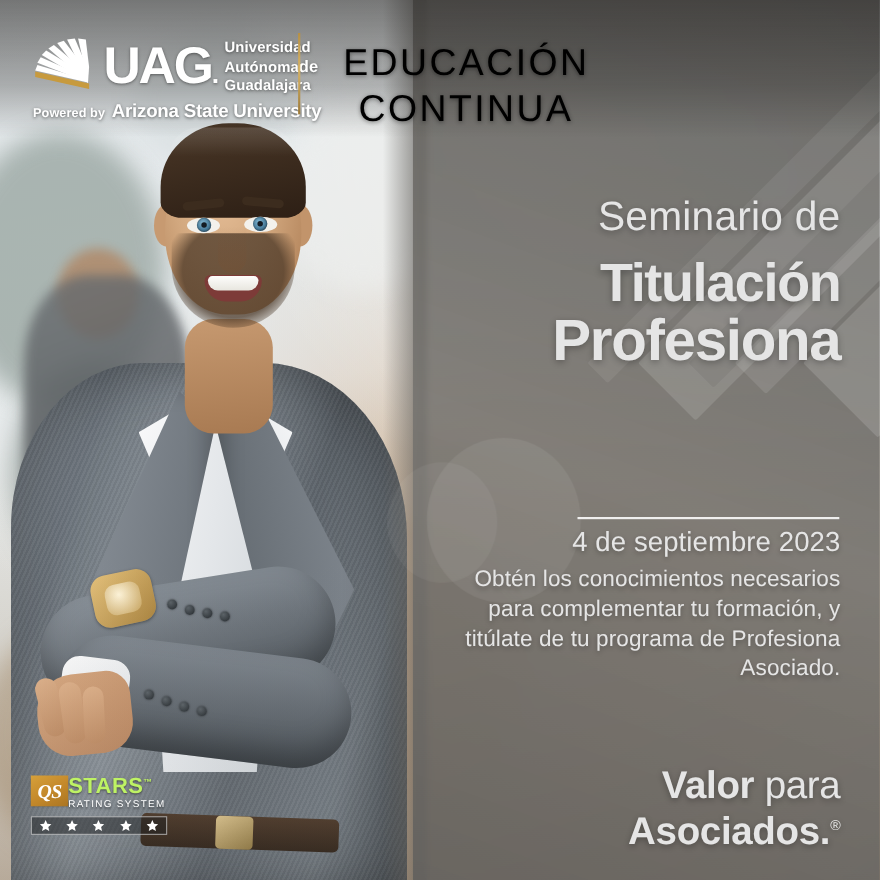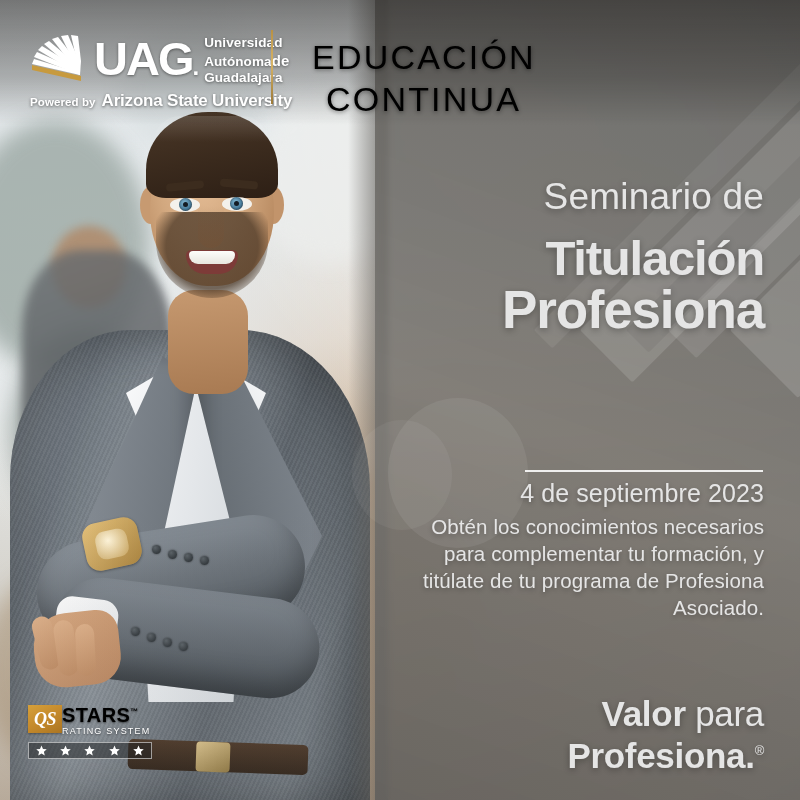--- a/index.html
+++ b/index.html
@@ -320,21 +320,21 @@
   .qs-box{
     width:34px; height:28px; flex:none;
     background:linear-gradient(150deg,#d6a03a 0%,#c4892b 52%,#ab7522 100%);
     color:#fff; font-size:18px; font-weight:bold; font-style:italic;
     display:flex; align-items:center; justify-content:center;
     letter-spacing:-.5px; font-family:"Liberation Serif", serif;
     box-shadow:0 1px 2px rgba(0,0,0,.35);
   }
   .qs-text{ padding-top:0px; }
   .qs-stars-word{
-    color:#000000; font-size:20px; font-weight:bold; letter-spacing:.4px; line-height:1;
+    color:#bef264; font-size:20px; font-weight:bold; letter-spacing:.4px; line-height:1;
     text-shadow:0 1px 2px rgba(0,0,0,.5);
   }
   .qs-tm{ font-size:8px; vertical-align:super; }
   .qs-rating{
     color:#fff; font-size:9px; letter-spacing:1.2px; line-height:1.1; margin-top:2px;
     text-shadow:0 1px 2px rgba(0,0,0,.5);
   }
   .qs-bar{
     margin-top:5px; height:17px; width:124px;
     background:rgba(30,32,34,.50);
@@ -468,21 +468,21 @@
       <span class="t3">Profesiona</span>
     </div>
 
     <div class="rule"></div>
     <div class="date">4 de septiembre 2023</div>
     <div class="desc">Obtén los conocimientos necesarios para complementar tu formación, y titúlate de tu programa de Profesiona Asociado.</div>
 
     <div class="tagline">
       <span class="b">Valor</span>
       <span class="l">para</span><br>
-      <span class="b">Profesiona.</span><span class="reg">®</span>
+      <span class="b">Asociados.</span><span class="reg">®</span>
     </div>
   </div>
 
   <div class="qs">
     <div class="qs-top">
       <div class="qs-box">QS</div>
       <div class="qs-text">
         <div class="qs-stars-word"><span>STARS</span><span class="qs-tm">™</span></div>
         <div class="qs-rating">RATING SYSTEM</div>
       </div>

